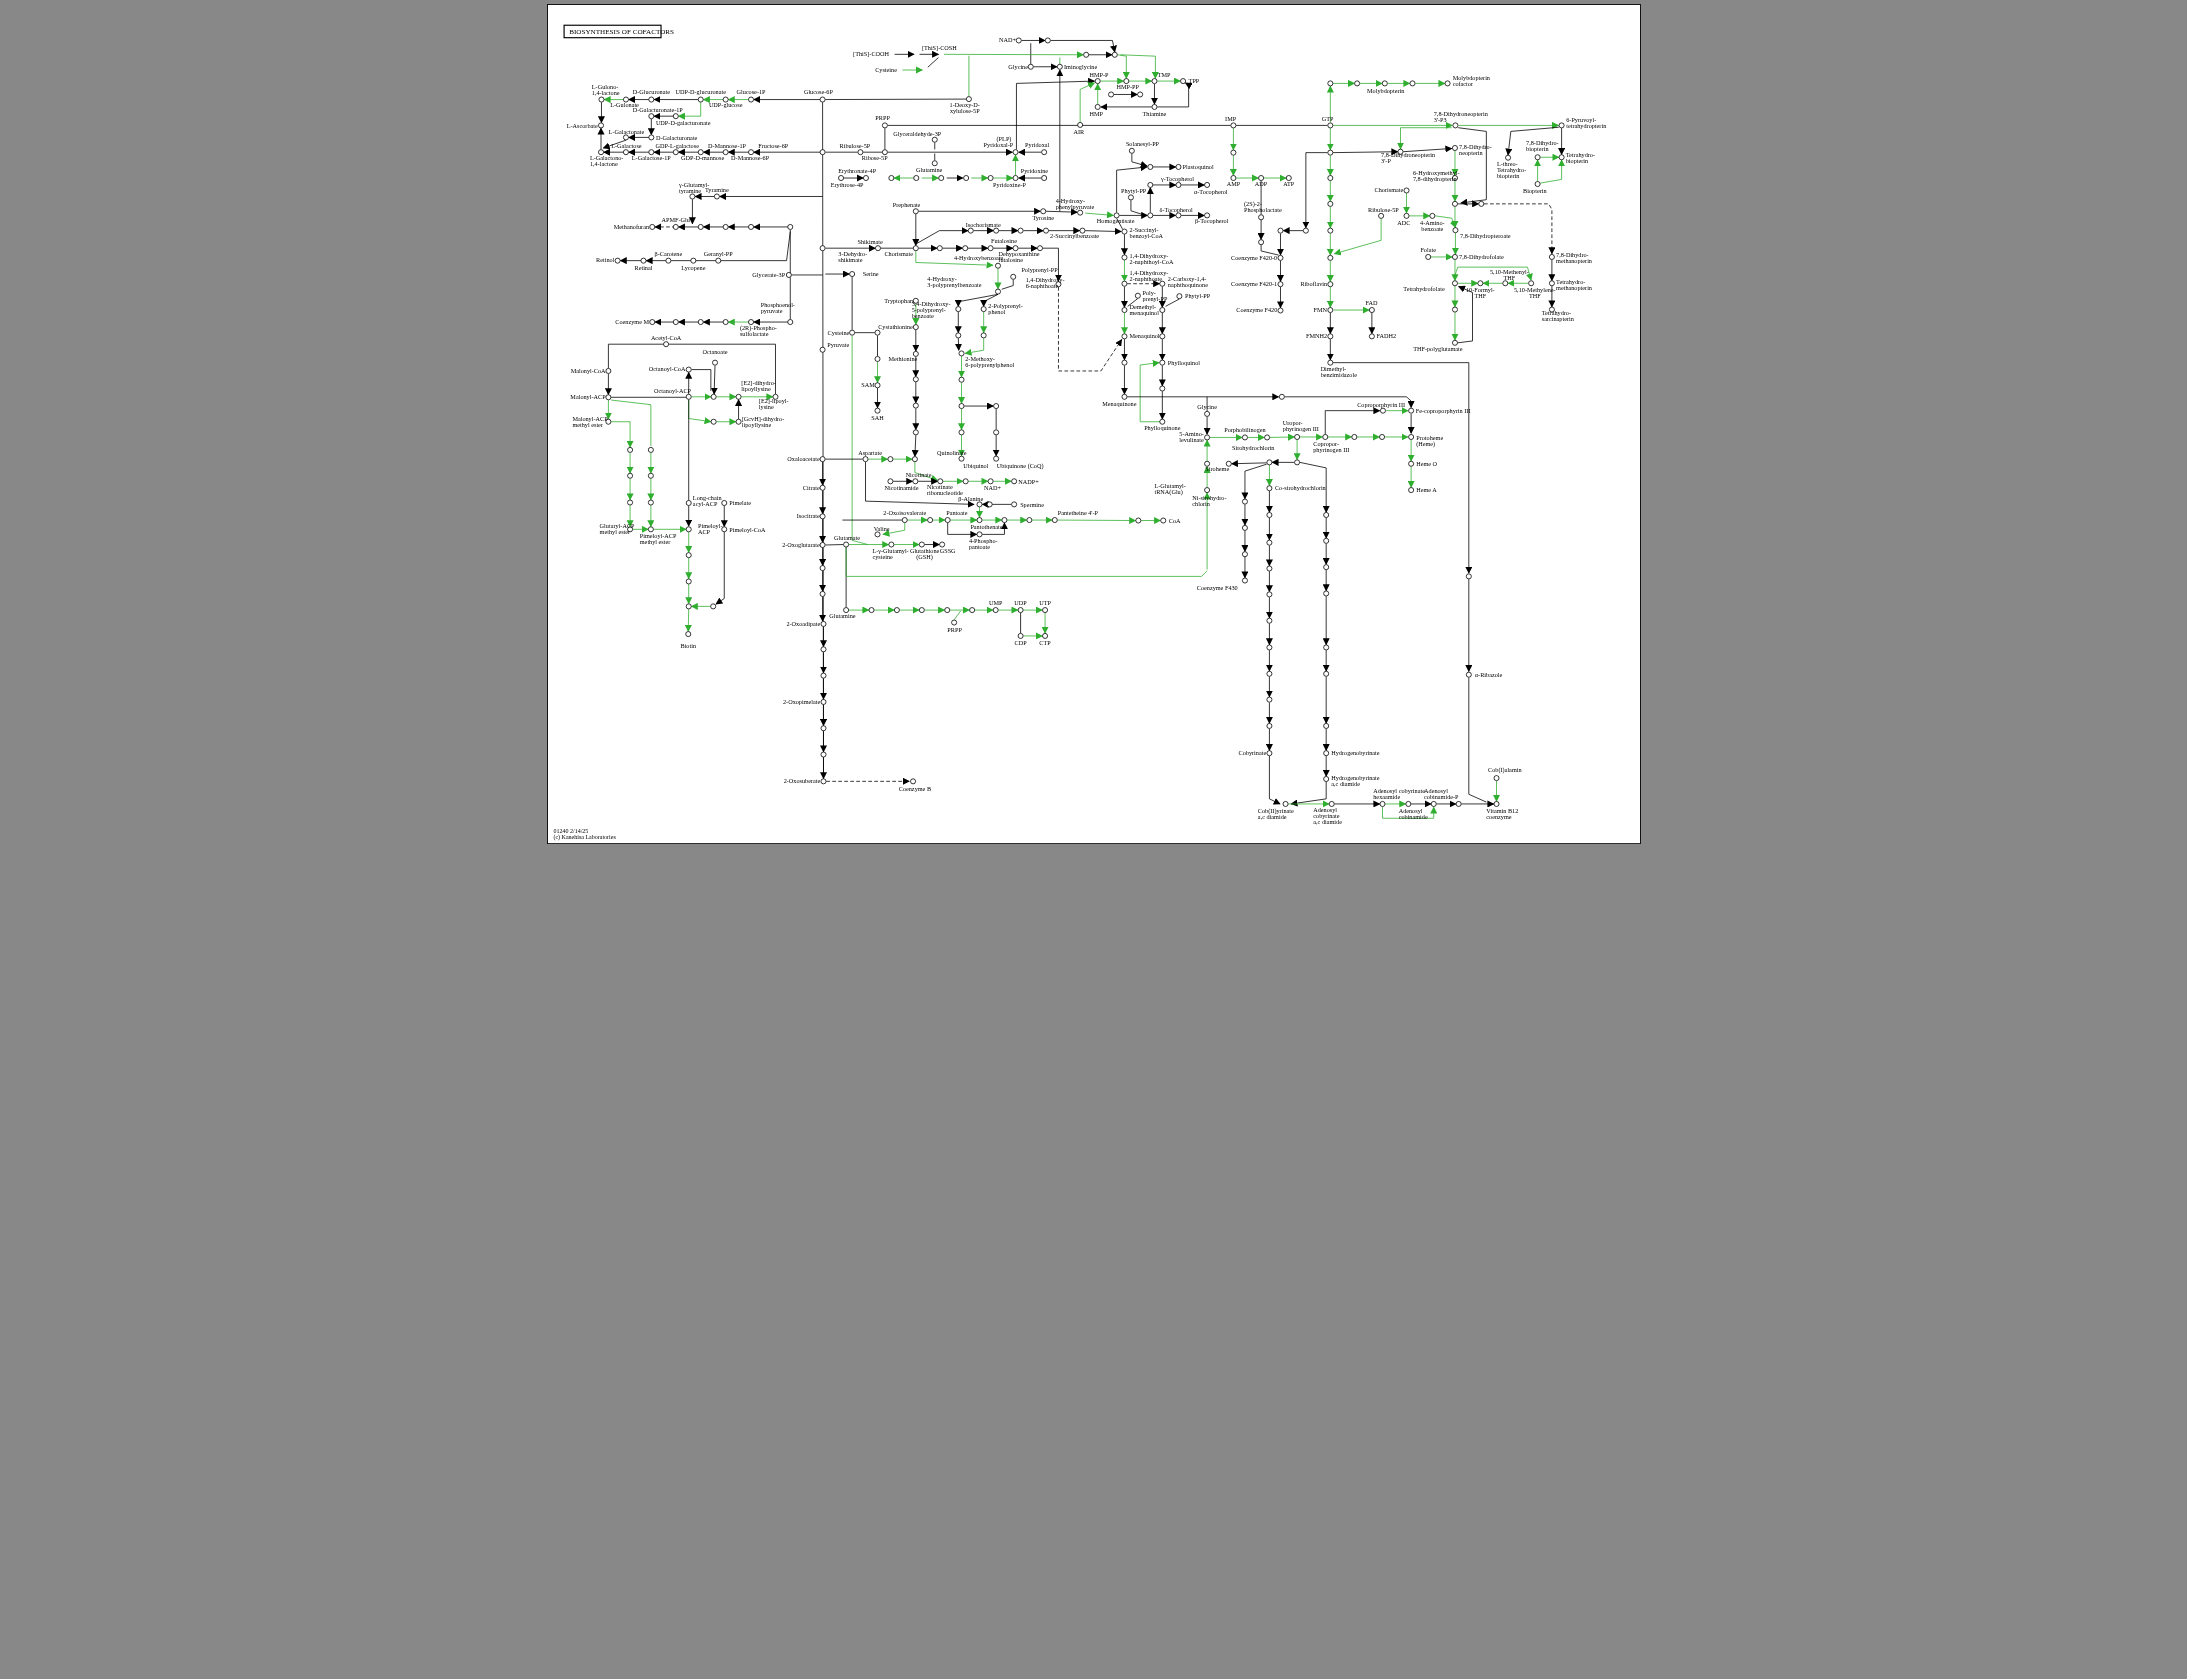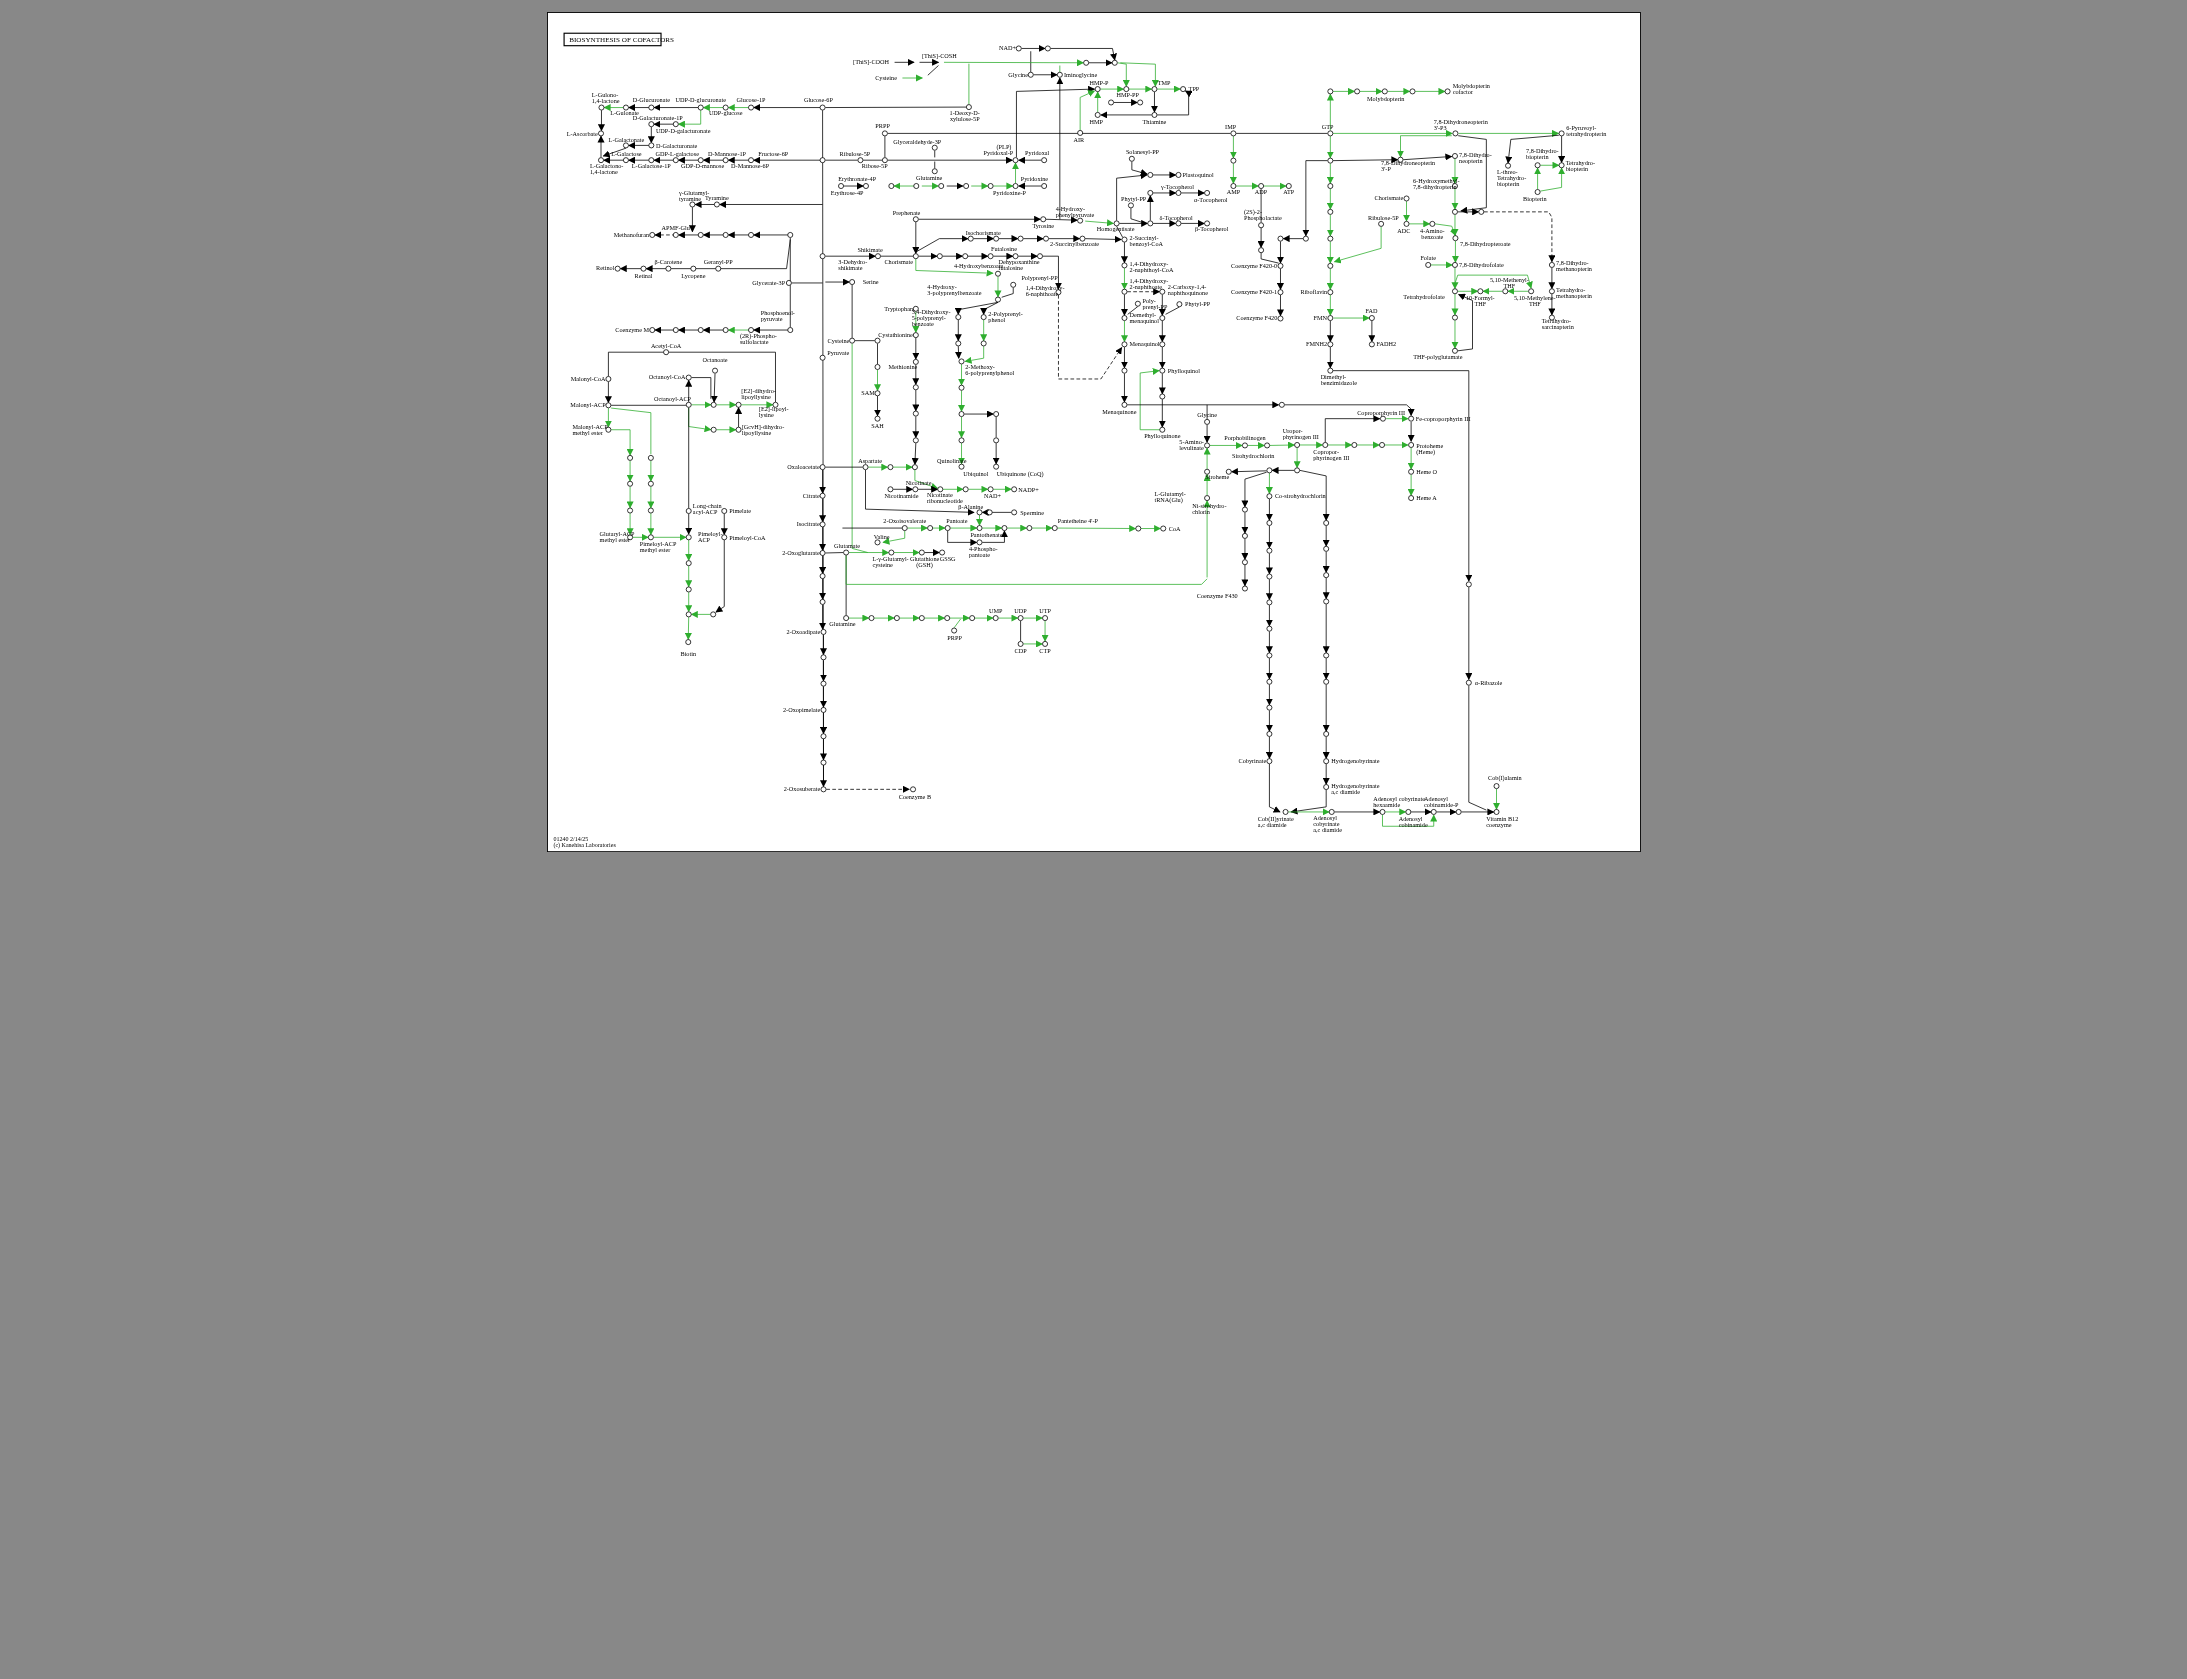--- a/index.html
+++ b/index.html
@@ -1,16 +1,16 @@
 <!DOCTYPE html>
 <html style="font-size:14.8px"><head>
 <meta charset="utf-8">
 <style>
   html,body{margin:0;padding:0;background:#888;}
-  .page{width:1094px;max-width:100%;margin:12px auto;background:#fff;}
+  .page{width:1094px;max-width:100%;margin:4px auto;background:#fff;}
   svg{display:block;width:100%;height:auto;background:#fff;}
   text{font-family:"Liberation Serif","DejaVu Serif",serif;fill:#000;}
 </style>
 </head>
 <body>
 
 <div class="page">
   <svg id="map" viewBox="0 0 2370 1820" xmlns="http://www.w3.org/2000/svg">
     <defs>
       <marker id="ab" viewBox="0 0 10 10" refX="9" refY="5" markerWidth="9" markerHeight="9" orient="auto-start-reverse">

